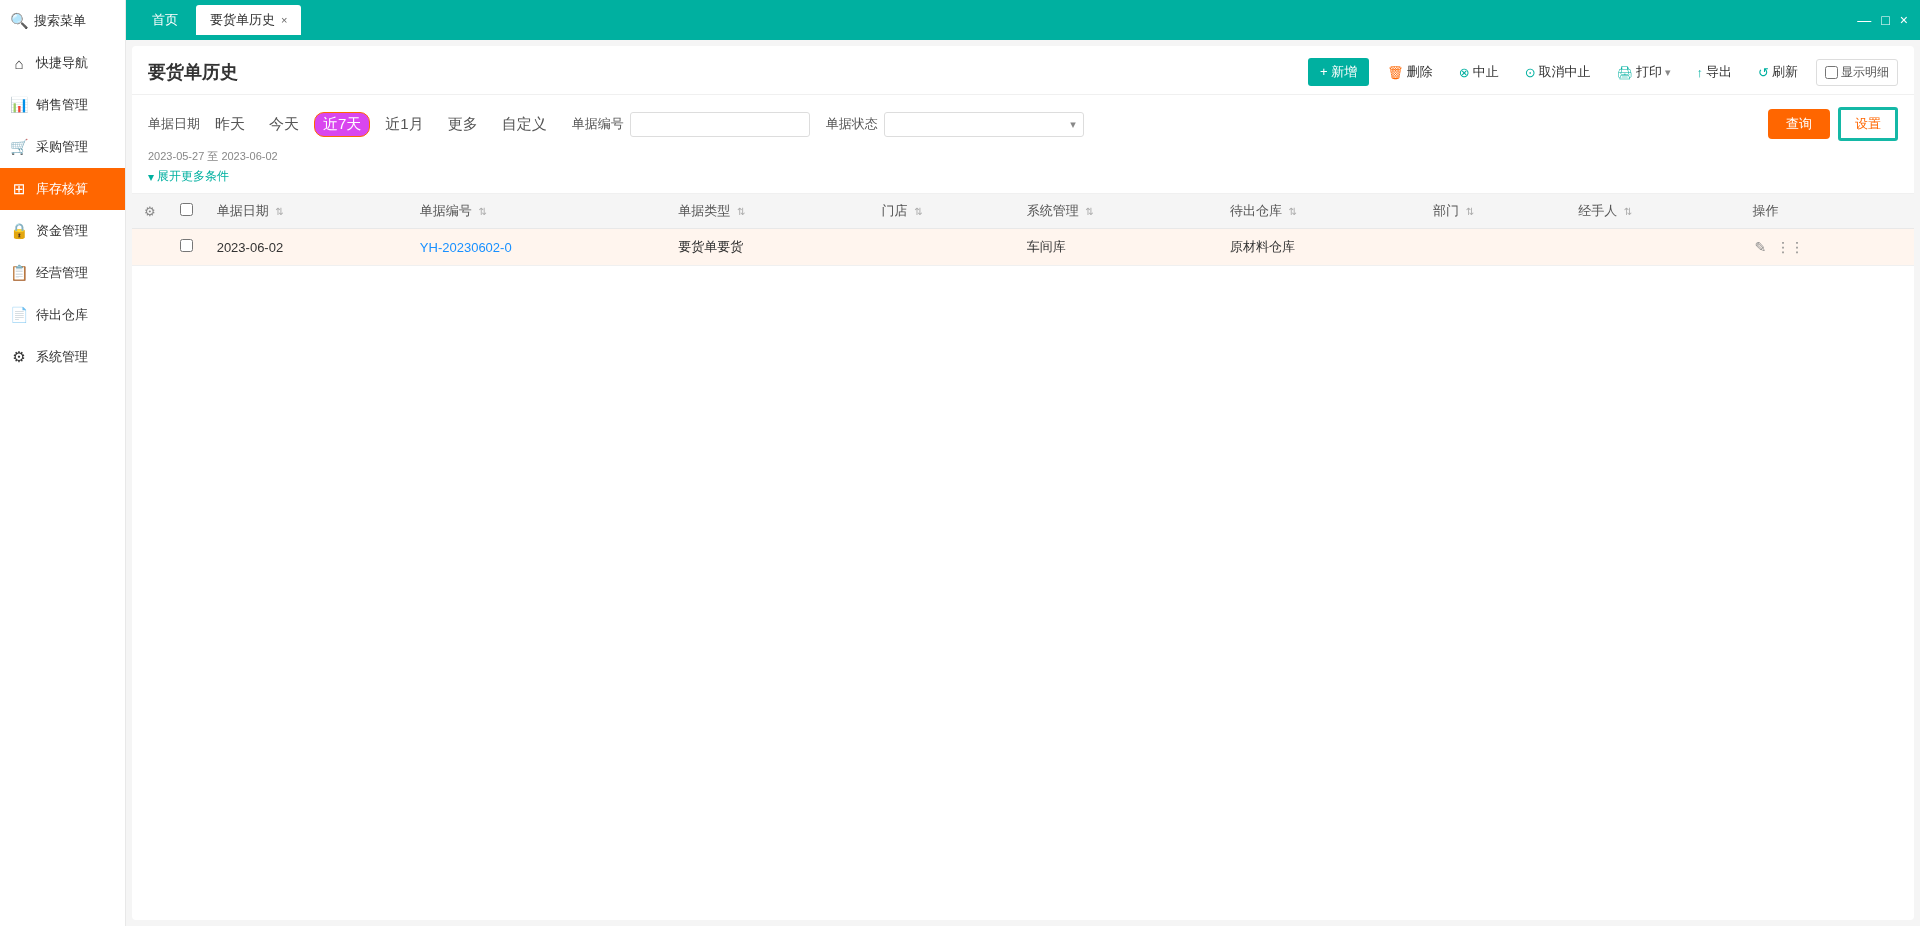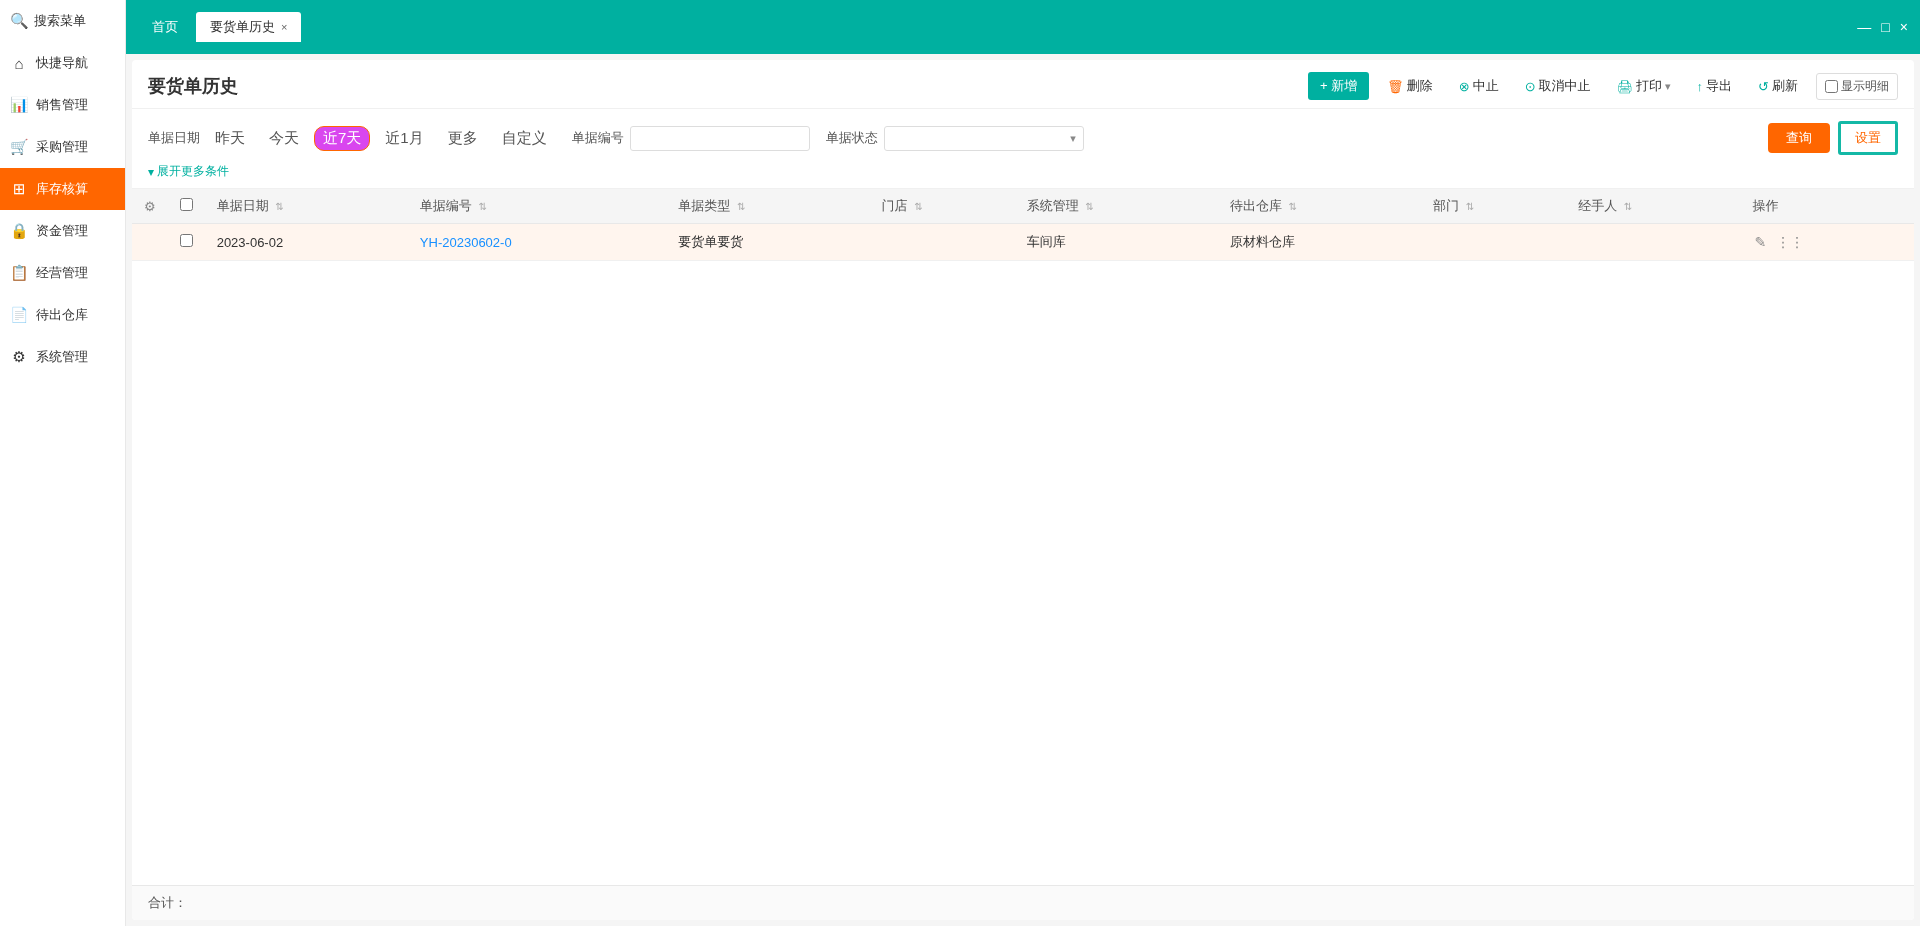--- a/index.html
+++ b/index.html
@@ -46,21 +46,21 @@
     .main {
       flex: 1;
       display: flex;
       flex-direction: column;
       overflow: hidden;
     }
 
     
     .topbar {
       background: #00b0a0;
-      height: 54px;
+      height: 40px;
       display: flex;
       align-items: center;
       padding: 0 12px;
       gap: 4px;
       flex-shrink: 0;
     }
     .tab {
       padding: 6px 14px;
       background: transparent;
       color: #fff;
@@ -500,20 +500,21 @@
             </select>
           </div>
         </div>
 
         <div style="margin-left:auto;display:flex;gap:8px;align-items:center;">
           <button class="btn-primary">查询</button>
           <button style="background:#fff;border:3px solid #14b8a6;color:#ff6600;padding:5px 14px;border-radius:3px;cursor:pointer;font-size:13px;">设置</button>
         </div>
       </div>
       <div class="filter-second-row">
+        <div style="color:#888;font-size:11px;margin-bottom:4px;">2023-05-27 至 2023-06-02</div>
         <div class="expand-more">
           <span>▾</span>
           <span>展开更多条件</span>
         </div>
       </div>
     </div>
 
     <div class="table-area">
       <table>
         <thead>
@@ -581,18 +582,15 @@
               <div class="action-icons">
                 <span class="action-icon" title="编辑">✎</span>
                 <span class="action-icon" title="更多">⋮⋮</span>
               </div>
             </td>
           </tr>
         </tbody>
       </table>
     </div>
 
-    <div class="table-footer">
-      <span class="summary-text">合计：</span>
-    </div>
 
   </div>
 </div>
 
 </body></html>

